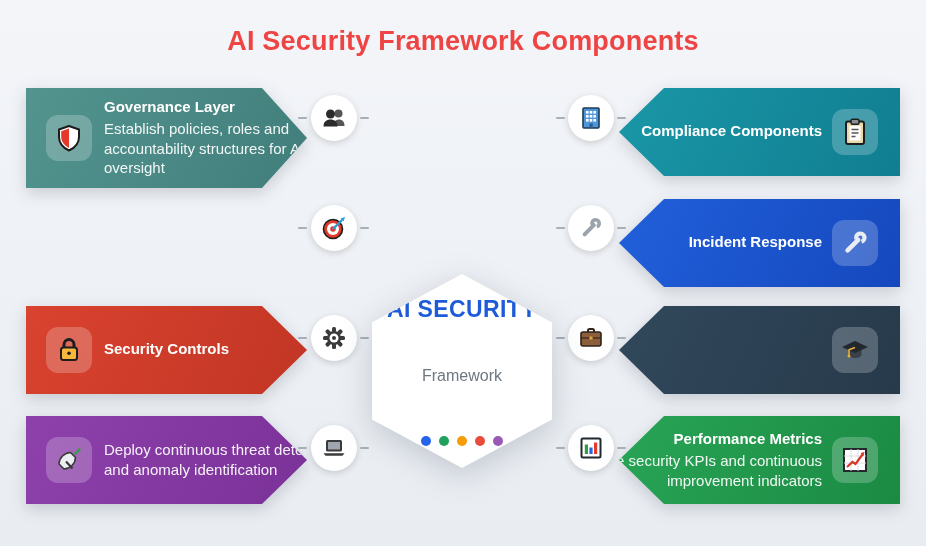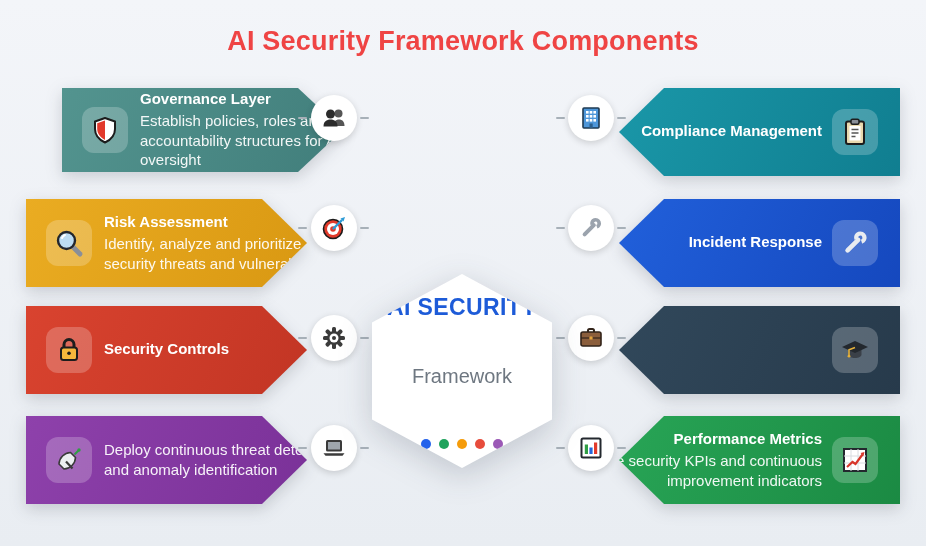--- a/index.html
+++ b/index.html
@@ -13,21 +13,21 @@
 
   .page-title {
     position:absolute; top:26px; left:0; width:100%;
     text-align:center; font-size:27px; font-weight:bold; color:#1F6BE0;
     letter-spacing:.2px;
   }
 
   
   .arrow-wrap { position:absolute; width:281px; height:88px;
     filter:drop-shadow(0 5px 8px rgba(25,35,50,.18)); }
-  .arrow-wrap.tall { height:84px;margin-left:36px; }
+  .arrow-wrap.tall { height:100px; }
   .arrow { width:100%; height:100%;
     background:linear-gradient(115deg, var(--c1), var(--c2));
     display:flex; align-items:center; }
   .left-card .arrow {
     clip-path:polygon(0 0, 236px 0, 100% 50%, 236px 100%, 0 100%);
     padding:0 6px 0 20px; }
   .right-card .arrow {
     clip-path:polygon(45px 0, 100% 0, 100% 100%, 45px 100%, 0 50%);
     padding:0 22px 0 12px; justify-content:flex-end; }
 
@@ -50,21 +50,21 @@
   .dash { position:absolute; width:9px; height:2px; background:#A7B0B8;
     border-radius:1px; }
 
   
   .hex-shadow { position:absolute; left:372px; top:274px; width:180px; height:194px;
     filter:drop-shadow(0 8px 16px rgba(30,40,60,.20)); }
   .hex { width:100%; height:100%; background:#FFFFFF;
     clip-path:polygon(50% 0, 100% 25%, 100% 75%, 50% 100%, 0 75%, 0 25%);
     display:flex; flex-direction:column; align-items:center; justify-content:center;gap:36px; }
   .hex-title { font-size:23px; font-weight:bold; color:#1D5BD8; letter-spacing:.4px; }
-  .hex-sub { font-size:20px; color:#6E7781; margin-top:8px; }
+  .hex-sub { font-size:16px; color:#6E7781; margin-top:8px; }
   .dots { display:flex; gap:8px; margin-top:15px; }
   .dot { width:10px; height:10px; border-radius:50%; }
 </style>
 </head>
 <body>
 
 <div class="stage">
 
   <div class="page-title" style="color: #ef4444;">AI Security Framework Components</div>
 
@@ -91,21 +91,21 @@
       <path d="M12.5 21 C12.5 16.5 15 14.5 18 14.5 C21 14.5 23.5 16.5 23.5 21 Z" fill="#555555"></path>
       <circle cx="9.5" cy="9" r="4.5" fill="#2b2b2b"></circle>
       <path d="M2.5 21.5 C2.5 16.5 5.5 14.5 9.5 14.5 C13.5 14.5 16.5 16.5 16.5 21.5 Z" fill="#2b2b2b"></path>
     </svg>
   </div>
   <div class="dash" style="left:360px; top:117px;"></div>
 
   <div class="arrow-wrap right-card" style="left: 619px; top: 88px; --c1: #1A97A8; --c2: #107E90;">
     <div class="arrow">
       <div class="txt">
-        <div class="card-title">Compliance Management</div>
+        <div class="card-title">Compliance Components</div>
       </div>
       <div class="icon-box">
         <svg width="30" height="30" viewBox="0 0 30 30">
           <rect x="6" y="4.5" width="18" height="22.5" rx="2" fill="#E8D9AE" stroke="#1d1d1d" stroke-width="2"></rect>
           <rect x="9.5" y="9" width="11" height="14.5" fill="#FFFFFF"></rect>
           <rect x="11" y="2.2" width="8" height="5" rx="1.5" fill="#8a8f98" stroke="#1d1d1d" stroke-width="1.5"></rect>
           <line x1="11.5" y1="12.5" x2="18.5" y2="12.5" stroke="#555" stroke-width="1.5"></line>
           <line x1="11.5" y1="16" x2="18.5" y2="16" stroke="#555" stroke-width="1.5"></line>
           <line x1="11.5" y1="19.5" x2="15.5" y2="19.5" stroke="#555" stroke-width="1.5"></line>
         </svg>
@@ -123,36 +123,20 @@
         <rect x="11.7" y="10" width="2.6" height="2.6" fill="#fff"></rect>
         <rect x="15.4" y="10" width="2.6" height="2.6" fill="#fff"></rect>
       <rect x="8" y="14" width="2.6" height="2.6" fill="#fff"></rect>
         <rect x="11.7" y="14" width="2.6" height="2.6" fill="#fff"></rect>
         <rect x="15.4" y="14" width="2.6" height="2.6" fill="#fff"></rect>
       <rect x="11.5" y="18.5" width="3.2" height="4.5" fill="#2B5E8C"></rect>
     </svg>
   </div>
   <div class="dash" style="left:617px; top:117px;"></div>
 
-  <div class="arrow-wrap left-card" style="left: 26px; top: 199px; --c1: #EAAC22; --c2: #D99812;">
-    <div class="arrow">
-      <div class="icon-box">
-        <svg width="30" height="30" viewBox="0 0 30 30">
-          <line x1="19" y1="19" x2="26" y2="26" stroke="#8a8f98" stroke-width="5" stroke-linecap="round"></line>
-          <circle cx="12.5" cy="12.5" r="8.5" fill="#BCDCF2" stroke="#23272e" stroke-width="2.4"></circle>
-          <path d="M8 10 A5.5 5.5 0 0 1 11 7" stroke="#ffffff" stroke-width="2" fill="none" stroke-linecap="round"></path>
-        </svg>
-      </div>
-      <div class="txt">
-        <div class="card-title">Risk Assessment</div>
-        <div class="card-desc">Identify, analyze and prioritize
-security threats and vulnerabilities</div>
-      </div>
-    </div>
-  </div>
   <div class="dash" style="left:298px; top:227px;"></div>
   <div class="badge" style="left:311px; top:205px;">
     <svg width="26" height="26" viewBox="0 0 26 26">
       <circle cx="12" cy="14" r="9.5" fill="#E23B2B" stroke="#1b1b1b" stroke-width="1.6"></circle>
       <circle cx="12" cy="14" r="6" fill="#FFFFFF"></circle>
       <circle cx="12" cy="14" r="2.8" fill="#E23B2B"></circle>
       <line x1="12.5" y1="13.5" x2="20.5" y2="5.5" stroke="#2E9BD6" stroke-width="2.4" stroke-linecap="round"></line>
       <path d="M19.5 3.5 L24 2 L22.5 6.5 Z" fill="#2E9BD6"></path>
     </svg>
   </div>

